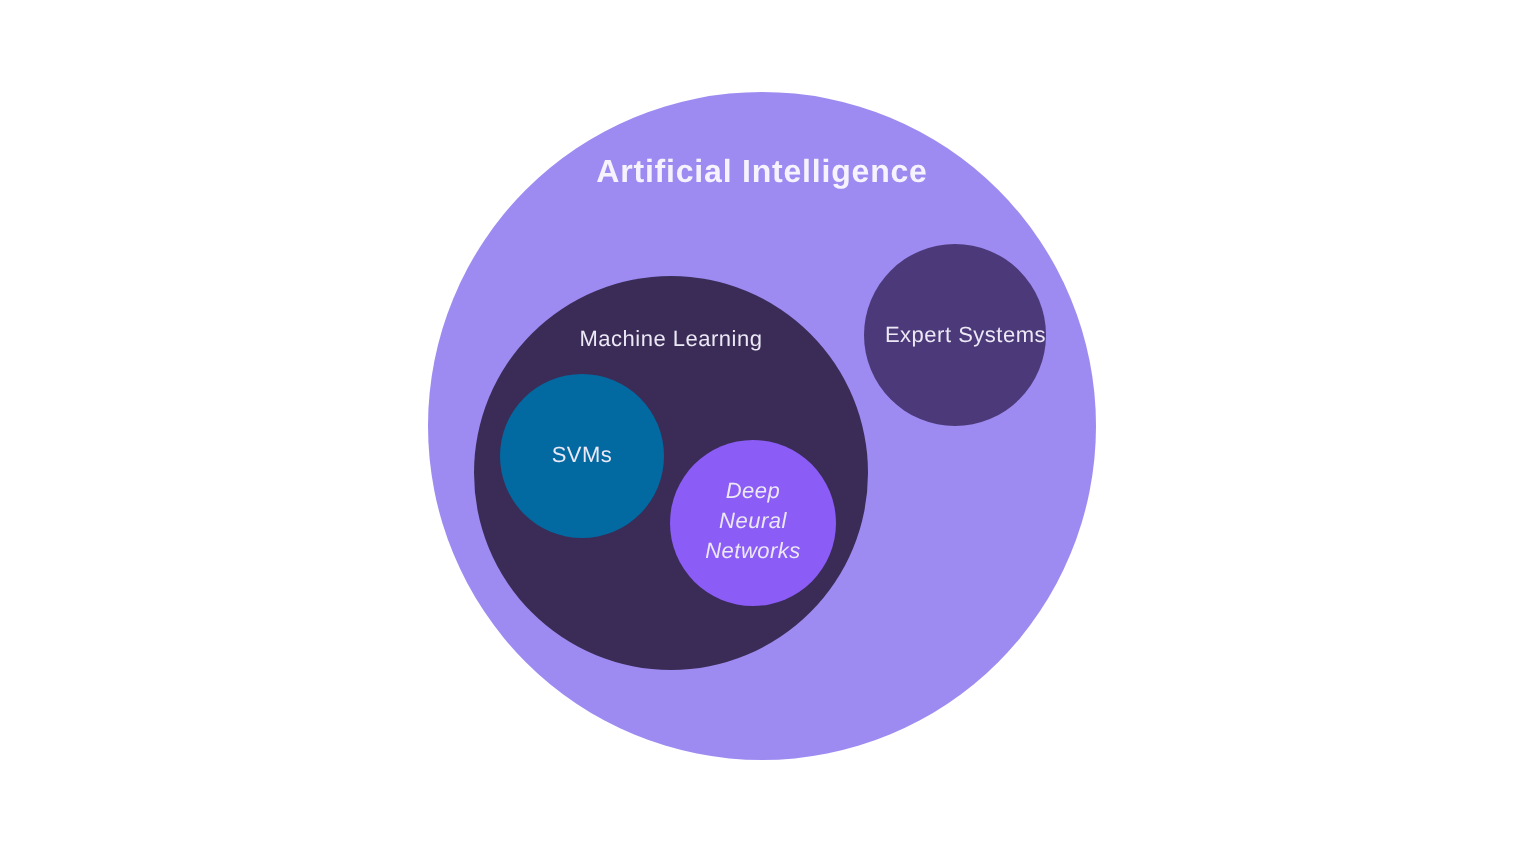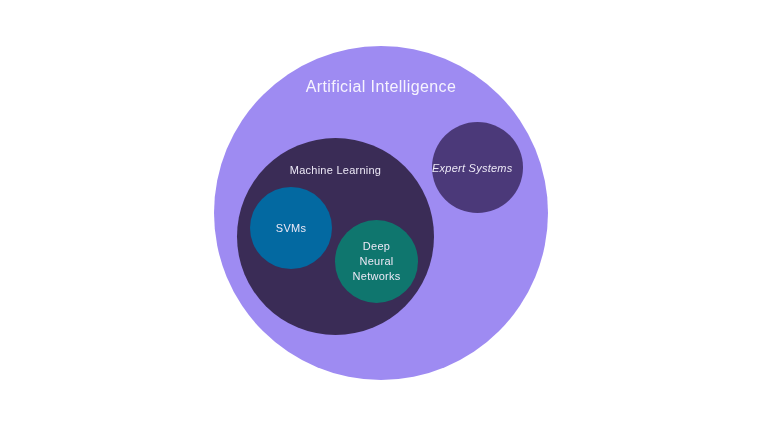--- a/index.html
+++ b/index.html
@@ -58,22 +58,21 @@
     line-height: 14px;
   }
   
   #es-circle {
     left: 218px;
     top: 76px;
     width: 91px;
     height: 91px;
     display: flex;
     align-items: center;
-    justify-content: flex-start;
-    font-style: italic;
+    justify-content: flex-end;
   }
   #es-label {
     position: static;
     font-size: 11px;
     line-height: 14px;
   }
   
   #svm-circle {
     left: 13px;
     top: 49px;
@@ -105,31 +104,31 @@
     line-height: 15px;
   }
 </style>
 </head>
 <body>
 
 <div class="stage">
 
   <div class="circle" id="ai-circle" style="background-color: rgb(158, 139, 242);">
 
-    <div class="label" id="ai-label" style="color: rgb(246, 243, 254);">Artificial Intelligence</div>
+    <div class="label" id="ai-label" style="color: rgb(246, 243, 254); font-weight: bold;">Artificial Intelligence</div>
 
     <div class="circle" id="ml-circle" style="background-color: rgb(58, 44, 86);">
 
       <div class="label" id="ml-label" style="color: rgb(236, 232, 246);">Machine Learning</div>
 
       <div class="circle" id="svm-circle" style="background-color: #0369a1;">
         <div class="label" id="svm-label" style="color: rgb(236, 232, 246);">SVMs</div>
       </div>
 
-      <div class="circle" id="dnn-circle" style="background-color: #0f766e;">
+      <div class="circle" id="dnn-circle" style="background-color: #8b5cf6; font-style: italic;">
         <div class="label" id="dnn-label" style="color: rgb(236, 232, 246);">Deep Neural Networks</div>
       </div>
 
     </div>
 
     <div class="circle" id="es-circle" style="background-color: rgb(75, 57, 121);">
       <div class="label" id="es-label" style="color: rgb(236, 232, 246);">Expert Systems</div>
     </div>
 
   </div>

